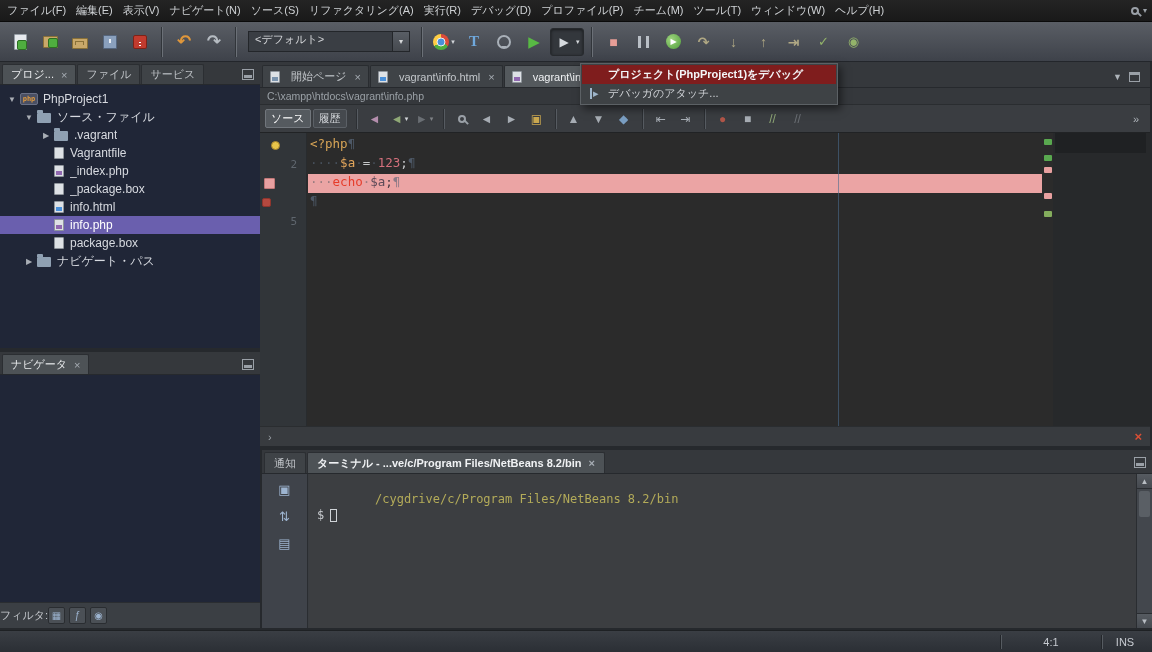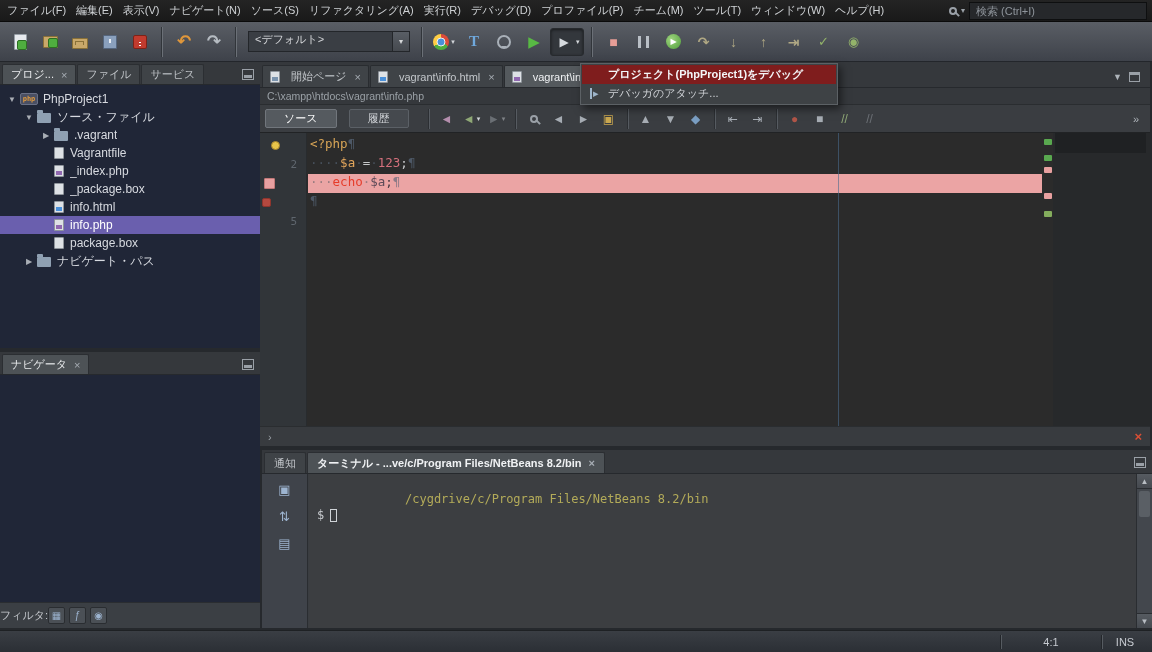--- a/index.html
+++ b/index.html
@@ -104,22 +104,22 @@
 #editor-col{position:absolute;left:260px;top:62px;width:890px;height:384px;background:#35383c}
 #ed-tabs{height:26px;background:#35383c;border-bottom:1px solid #26292d;display:flex;align-items:flex-end;padding:3px 2px 0;gap:1px}
 .etab{height:22px;background:#3f4347;border:1px solid #292c30;border-bottom:none;color:#c3c7cb;
   font-size:11px;padding:0 7px;display:flex;align-items:center;gap:5px;white-space:nowrap;border-radius:2px 2px 0 0}
 .etab.active{background:#54595d;color:#f0f2f4}
 .ed-tab-actions{margin-left:auto;display:flex;align-items:center;gap:7px;padding:0 8px 5px;color:#aeb4ba;font-size:9px}
 .maxb{width:11px;height:10px;border:1px solid #9aa0a7;border-top-width:3px}
 #ed-pathbar{height:17px;background:#35383c;color:#9aa0a6;font-size:10.5px;padding:2px 0 0 7px;
   border-bottom:1px solid #2a2d30;white-space:nowrap}
 #ed-toolbar{height:28px;background:#3a3d41;border-bottom:1px solid #212325;display:flex;align-items:center;padding:0 5px;gap:3px}
-.vbtn{height:19px;padding:0 18px;font-size:11px;color:#d0d3d7;background:#45494e;
-  border:1px solid #5b6066;border-radius:2px;display:flex;align-items:center;margin-right:12px;white-space:nowrap}
+.vbtn{height:19px;padding:0 5px;font-size:11px;color:#d0d3d7;background:#45494e;
+  border:1px solid #5b6066;border-radius:2px;display:flex;align-items:center;margin-right:2px;white-space:nowrap}
 .vbtn.active{background:#555a5f;border-color:#71767c;color:#fff}
 .ed-icon{width:22px;height:20px;display:flex;align-items:center;justify-content:center;color:#a6acb3;font-size:12px}
 .ed-icon.dim{opacity:.45}
 .ed-sep{width:1px;height:20px;background:#2c2f33;box-shadow:1px 0 0 #565b61;margin:0 4px}
 #ed-overflow{margin-left:auto;color:#aeb4ba;font-size:11px;padding-right:6px}
 #code-wrap{position:absolute;top:71px;left:0;width:890px;height:293px;background:#2b2b2b}
 #gutter{position:absolute;left:0;top:0;width:47px;height:100%;background:#313539;border-right:1px solid #282b2e;padding-top:3px}
 .g-row{height:19px;position:relative;text-align:right;padding-right:9px;
   font:11px "DejaVu Sans Mono",monospace;color:#5f666e;line-height:19px}
 .g-bulb{position:absolute;left:11px;top:5px;width:9px;height:9px;border-radius:50%;
@@ -149,21 +149,21 @@
 #bp-tabs{height:24px;background:#35383c;border-bottom:1px solid #26292d;display:flex;align-items:flex-end;padding:2px 2px 0;gap:1px}
 .bptab{height:21px;padding:0 9px;font-size:11px;color:#bfc3c7;background:#3f4347;border:1px solid #2b2e32;
   border-bottom:none;display:flex;align-items:center;gap:4px;white-space:nowrap;border-radius:2px 2px 0 0}
 .bptab.active{background:#4d5256;color:#f0f2f4;font-weight:bold}
 #term-body{position:absolute;top:24px;left:0;width:890px;height:154px}
 #term-strip{position:absolute;left:0;top:0;width:46px;height:100%;background:#3f434a;border-right:1px solid #2a2d31;
   display:flex;flex-direction:column;align-items:center;padding-top:7px;gap:11px}
 .term-sbtn{width:18px;height:16px;color:#9db4d0;font-size:13px;display:flex;align-items:center;justify-content:center}
 #term-view{position:absolute;left:47px;top:0;right:16px;height:100%;background:#3c3e41;
   font:12px "DejaVu Sans Mono",monospace;color:#c9ccd0;padding:5px 8px;overflow:hidden}
-.term-banner{color:#b3ab59;margin:13px 0 2px 88px;white-space:pre}
+.term-banner{color:#b3ab59;margin:13px 0 2px 58px;white-space:pre}
 .term-prompt-row{display:flex;align-items:center}
 .cursor{width:7px;height:13px;border:1px solid #d0d4d8;margin-left:6px;display:inline-block}
 #term-scroll{position:absolute;right:0;top:0;width:16px;height:100%;background:#43474d;border-left:1px solid #2a2d31}
 .sb-btn{height:15px;display:flex;align-items:center;justify-content:center;font-size:8px;color:#b8bdc3;
   background:linear-gradient(#565b61,#45494f);border-bottom:1px solid #2a2d31}
 .sb-btn.bottom{position:absolute;bottom:0;left:0;right:0;border-top:1px solid #2a2d31;border-bottom:none}
 .sb-thumb{position:absolute;left:2px;right:2px;top:17px;height:26px;background:#5a5f65;border-radius:2px}
 
 
 #gap-status{position:absolute;left:0;top:628px;width:1152px;height:2px;background:#26292d}
@@ -199,21 +199,20 @@
         <div class="menu-item">デバッグ(D)</div>
         <div class="menu-item">プロファイル(P)</div>
         <div class="menu-item">チーム(M)</div>
         <div class="menu-item">ツール(T)</div>
         <div class="menu-item">ウィンドウ(W)</div>
         <div class="menu-item">ヘルプ(H)</div>
       </div>
     <div id="menu-search">
       <span class="mag"></span>
       <span class="sarrow">▾</span>
-      <div id="search-box">検索 (Ctrl+I)</div>
     </div>
   </div>
 
   <div id="toolbar-buttons">
       <div class="tbtn">
         <span class="tb-ic ic-page"></span>
       </div>
       <div class="tbtn">
         <span class="tb-ic ic-proj"></span>
       </div>

